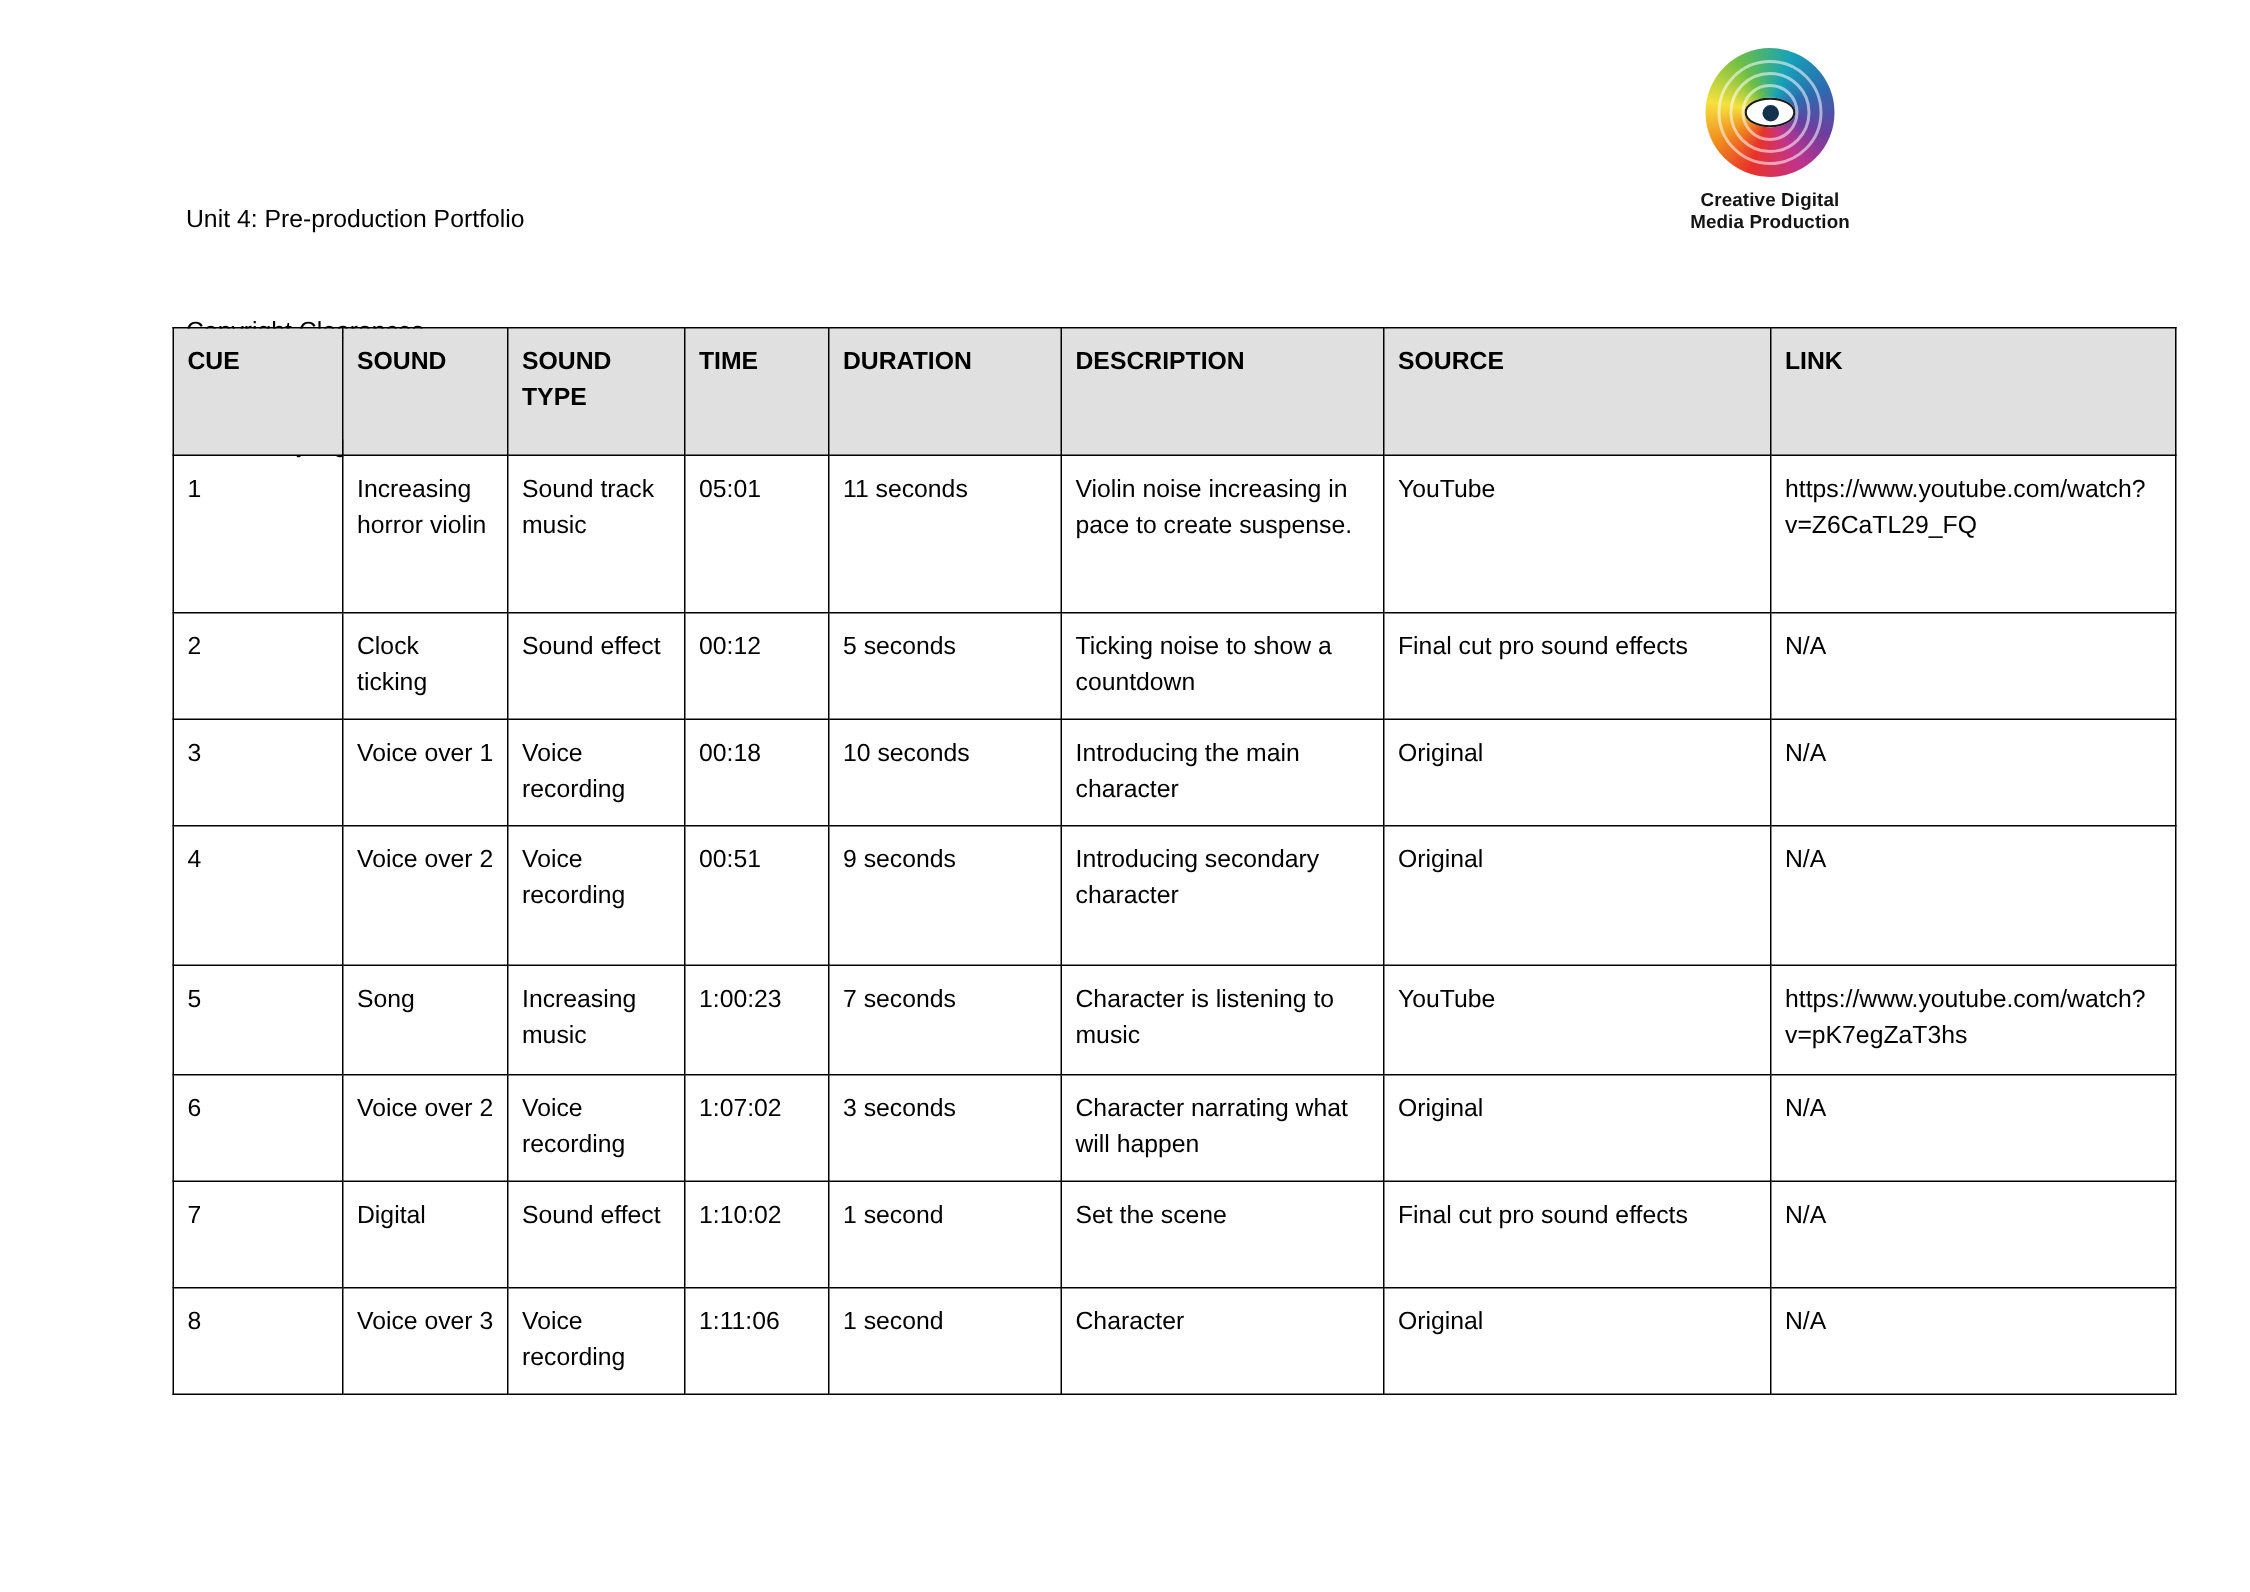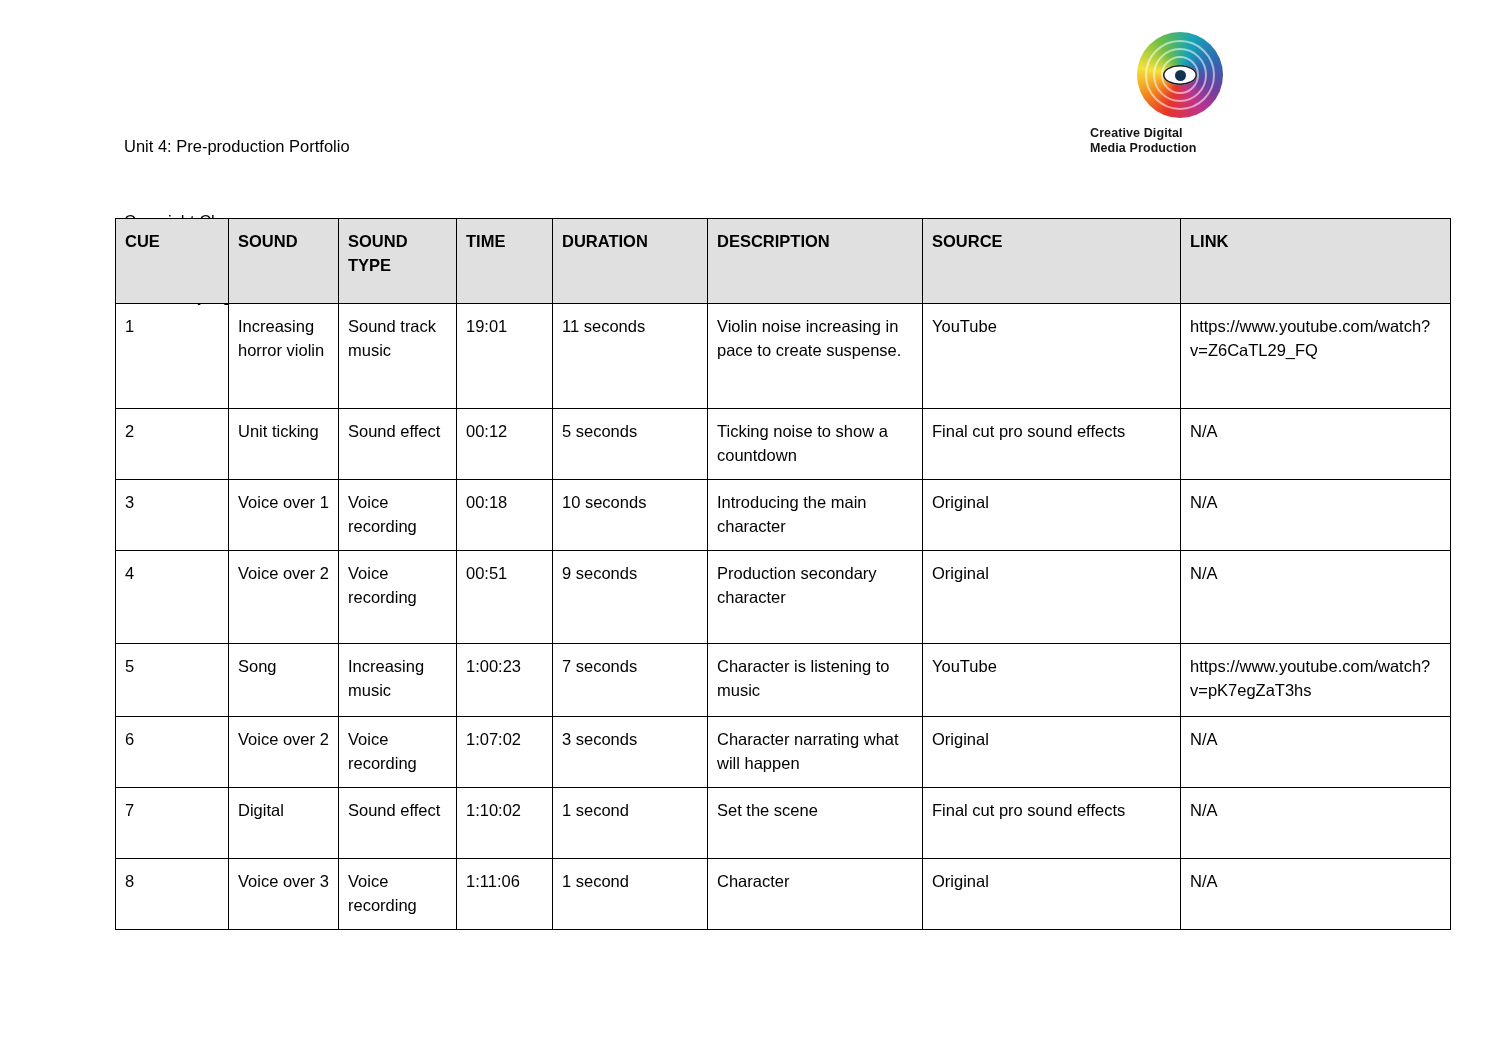--- a/index.html
+++ b/index.html
@@ -30,20 +30,21 @@
     white-space: pre;
   }
   .header-line {
     display: block;
   }
   .logo-wrap {
     position: absolute;
     right: 122px;
     top: 32px;
     width: 180px;
+    text-align: center;
   }
   .logo-mark {
     width: 86px;
     height: 86px;
     margin: 0 auto;
     border-radius: 50%;
     position: relative;
     background:
       conic-gradient(from 200deg,
         #e8332a 0deg,
@@ -185,29 +186,29 @@
         <th>DESCRIPTION</th>
         <th>SOURCE</th>
         <th>LINK</th>
       </tr>
     </thead>
     <tbody>
       <tr class="r-1">
         <td>1</td>
         <td>Increasing horror violin</td>
         <td>Sound track music</td>
-        <td>19:01</td>
+        <td>05:01</td>
         <td>11 seconds</td>
         <td>Violin noise increasing in pace to create suspense.</td>
         <td>YouTube</td>
         <td>https://www.youtube.com/watch?v=Z6CaTL29_FQ</td>
       </tr>
       <tr class="r-2">
         <td>2</td>
-        <td>Unit ticking</td>
+        <td>Clock ticking</td>
         <td>Sound effect</td>
         <td>00:12</td>
         <td>5 seconds</td>
         <td>Ticking noise to show a countdown</td>
         <td>Final cut pro sound effects</td>
         <td>N/A</td>
       </tr>
       <tr class="r-3">
         <td>3</td>
         <td>Voice over 1</td>
@@ -217,21 +218,21 @@
         <td>Introducing the main character</td>
         <td>Original</td>
         <td>N/A</td>
       </tr>
       <tr class="r-4">
         <td>4</td>
         <td>Voice over 2</td>
         <td>Voice recording</td>
         <td>00:51</td>
         <td>9 seconds</td>
-        <td>Production secondary character</td>
+        <td>Introducing secondary character</td>
         <td>Original</td>
         <td>N/A</td>
       </tr>
       <tr class="r-5">
         <td>5</td>
         <td>Song</td>
         <td>Increasing music</td>
         <td>1:00:23</td>
         <td>7 seconds</td>
         <td>Character is listening to music</td>

